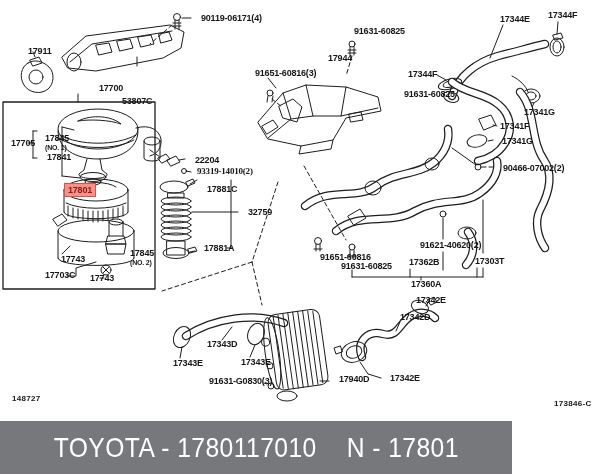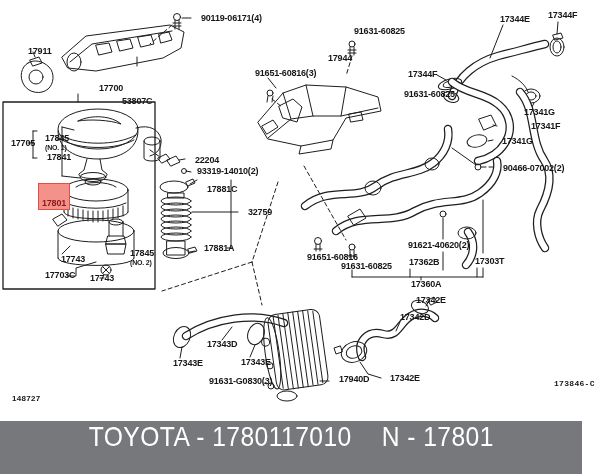--- a/index.html
+++ b/index.html
@@ -8,23 +8,23 @@
   .stage svg{position:absolute;left:0;top:0;}
   .ln{fill:none;stroke:#1e1e1e;stroke-width:1;stroke-linejoin:round;stroke-linecap:round;}
   .dsh{stroke-dasharray:4 3;}
   .t-out{fill:none;stroke:#1e1e1e;stroke-width:8.5;stroke-linecap:round;}
   .t-in{fill:none;stroke:#fff;stroke-width:6;stroke-linecap:round;}
   .lbl{position:absolute;font-weight:bold;font-size:9px;line-height:1.05;color:#161616;
        white-space:nowrap;letter-spacing:-0.2px;padding-left:8px;}
   .part-sm{font-size:7px;}
   .sheet{font-size:8px;letter-spacing:0.3px;}
   .highlight{background:var(--hl-bg,#F2928B);border:1px solid var(--hl-border,#DF4F46);
-             color:var(--hl-text,#8C1A14);padding:15px 3px 1px 3px;}
-  .footer{position:absolute;left:0;bottom:0;width:582px;height:53px;background:var(--footer-bg,#77787B);
-          display:flex;align-items:flex-start;justify-content:center;}
+             color:var(--hl-text,#8C1A14);padding:2px 3px 1px 3px;margin-left:26px;}
+  .footer{position:absolute;left:0;bottom:0;width:512px;height:53px;background:var(--footer-bg,#77787B);
+          display:flex;align-items:center;justify-content:center;}
   .footer-inner{display:flex;align-items:baseline;gap:34px;transform:scaleX(0.88);
                 color:#fff;font-size:28px;font-weight:400;letter-spacing:0.5px;}
 </style>
 </head>
 <body>
 
 <div class="stage">
 
   <svg width="600" height="421" viewBox="0 0 600 421">
 
@@ -300,54 +300,54 @@
       <div class="lbl " style="left: 114px; top: 68px; margin-top: 29px;">53807C</div>
       <div class="lbl " style="left: 62px; top: 84px; margin-left: 29px;">17700</div>
       <div class="lbl " style="left: 247px; top: 69px;">91651-60816(3)</div>
       <div class="lbl " style="left: 346px; top: 27px;">91631-60825</div>
       <div class="lbl " style="left: 320px; top: 54px;">17944</div>
       <div class="lbl " style="left: 492px; top: 15px;">17344E</div>
       <div class="lbl " style="left: 540px; top: 11px;">17344F</div>
       <div class="lbl " style="left: 400px; top: 70px;">17344F</div>
       <div class="lbl " style="left: 396px; top: 90px;">91631-60825</div>
       <div class="lbl " style="left: 516px; top: 108px;">17341G</div>
-      <div class="lbl " style="left: 523px; top: 122px;">17341F</div>
+      <div class="lbl " style="left: 492px; top: 122px;">17341F</div>
       <div class="lbl " style="left: 494px; top: 137px;">17341G</div>
       <div class="lbl " style="left: 495px; top: 164px;">90466-07002(2)</div>
       <div class="lbl " style="left: 3px; top: 139px;">17705</div>
       <div class="lbl " style="left: 37px; top: 134px;">17845</div>
       <div class="lbl part-sm" style="left: 37px; top: 144px;">(NO. 1)</div>
       <div class="lbl " style="left: 39px; top: 153px;">17841</div>
       <div class="lbl highlight" style="left: 38px; top: 183px;">17801</div>
       <div class="lbl " style="left: 187px; top: 156px;">22204</div>
-      <div class="lbl " style="left: 189px; top: 167px;">93319-14010(2)</div>
+      <div class="lbl " style="left: 189px; top: 167px; font-family: Liberation Serif, serif;">93319-14010(2)</div>
       <div class="lbl " style="left: 199px; top: 176px; margin-top: 9px;">17881C</div>
       <div class="lbl " style="left: 240px; top: 208px;">32759</div>
       <div class="lbl " style="left: 196px; top: 244px;">17881A</div>
       <div class="lbl " style="left: 53px; top: 255px;">17743</div>
       <div class="lbl " style="left: 122px; top: 249px;">17845</div>
       <div class="lbl part-sm" style="left: 122px; top: 259px;">(NO. 2)</div>
       <div class="lbl " style="left: 37px; top: 271px;">17703C</div>
       <div class="lbl " style="left: 82px; top: 274px;">17743</div>
-      <div class="lbl " style="left: 299px; top: 253px;">91651-60816</div>
+      <div class="lbl " style="left: 312px; top: 253px;">91651-60816</div>
       <div class="lbl " style="left: 333px; top: 262px;">91631-60825</div>
-      <div class="lbl " style="left: 400px; top: 241px;">91621-40620(2)</div>
+      <div class="lbl " style="left: 412px; top: 241px;">91621-40620(2)</div>
       <div class="lbl " style="left: 401px; top: 258px;">17362B</div>
       <div class="lbl " style="left: 467px; top: 257px;">17303T</div>
       <div class="lbl " style="left: 403px; top: 280px;">17360A</div>
       <div class="lbl " style="left: 408px; top: 296px;">17342E</div>
       <div class="lbl " style="left: 392px; top: 313px;">17342D</div>
       <div class="lbl " style="left: 199px; top: 340px;">17343D</div>
       <div class="lbl " style="left: 165px; top: 359px;">17343E</div>
       <div class="lbl " style="left: 233px; top: 358px;">17343E</div>
       <div class="lbl " style="left: 201px; top: 377px;">91631-G0830(3)</div>
       <div class="lbl " style="left: 331px; top: 375px;">17940D</div>
       <div class="lbl " style="left: 382px; top: 374px;">17342E</div>
       <div class="lbl sheet" style="left: 4px; top: 395px;">148727</div>
-      <div class="lbl sheet" style="left: 546px; top: 380px; font-family: Liberation Mono, monospace;">173846-C</div>
+      <div class="lbl sheet" style="left: 546px; top: 400px;">173846-C</div>
     </div>
 
   <div class="footer">
     <div class="footer-inner">
       <span>TOYOTA - 1780117010</span>
       <span>N - 17801</span>
     </div>
   </div>
 
 </div>

